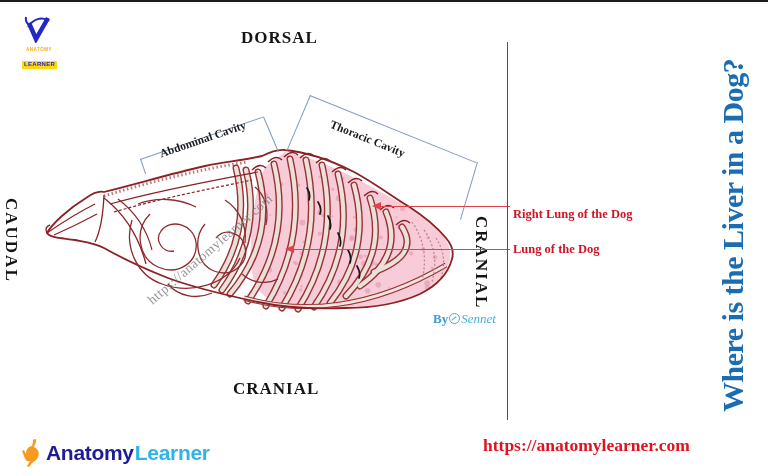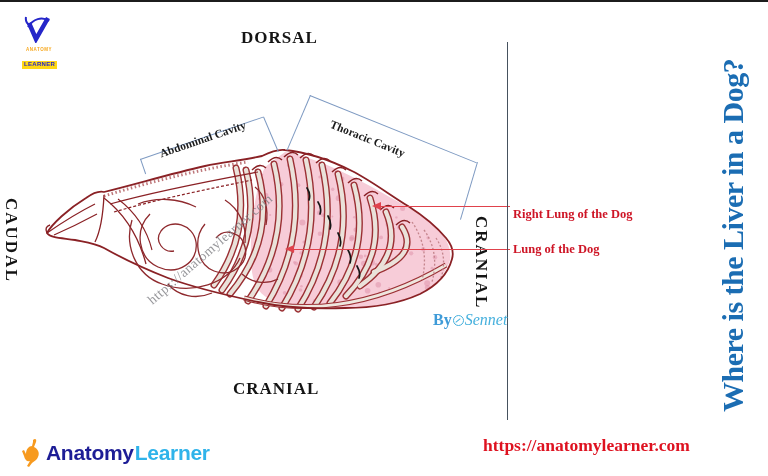--- a/index.html
+++ b/index.html
@@ -27,21 +27,21 @@
     writing-mode:vertical-rl;transform:rotate(180deg);
     color:#1b6db3;font-weight:bold;font-size:30px;letter-spacing:-0.5px;
     text-align:center;white-space:nowrap;
   }
   
   .watermark{
     color:rgba(125,125,130,0.8);font-size:13.5px;transform:rotate(-41deg);
     transform-origin:left center;white-space:nowrap;letter-spacing:0.5px;
   }
   
-  .credit{font-size:16px;color:#3f9bd8;font-weight:bold;}
+  .credit{font-size:13px;color:#3f9bd8;font-weight:bold;}
   .credit .name{font-style:italic;font-weight:normal;color:#45b0dd;}
   .credit .circ{display:inline-block;width:9px;height:9px;border:1.2px solid #45b0dd;border-radius:50%;
     vertical-align:-1px;margin:0 1px;position:relative;}
   .credit .circ::after{content:"";position:absolute;left:1px;top:3.5px;width:6px;height:0;
     border-top:1px solid #45b0dd;transform:rotate(-40deg);}
   
   .footer-url{color:#de1220;font-weight:bold;font-size:17.5px;}
   .brand-bottom{display:flex;align-items:center;gap:2px;font-family:"Liberation Sans","DejaVu Sans",sans-serif;}
   .brand-bottom .w1{color:#1d1d96;font-size:21px;font-weight:800;letter-spacing:-0.3px;}
   .brand-bottom .w2{color:#2fb3ea;font-size:21px;font-weight:800;letter-spacing:-0.3px;margin-left:-1px;}

